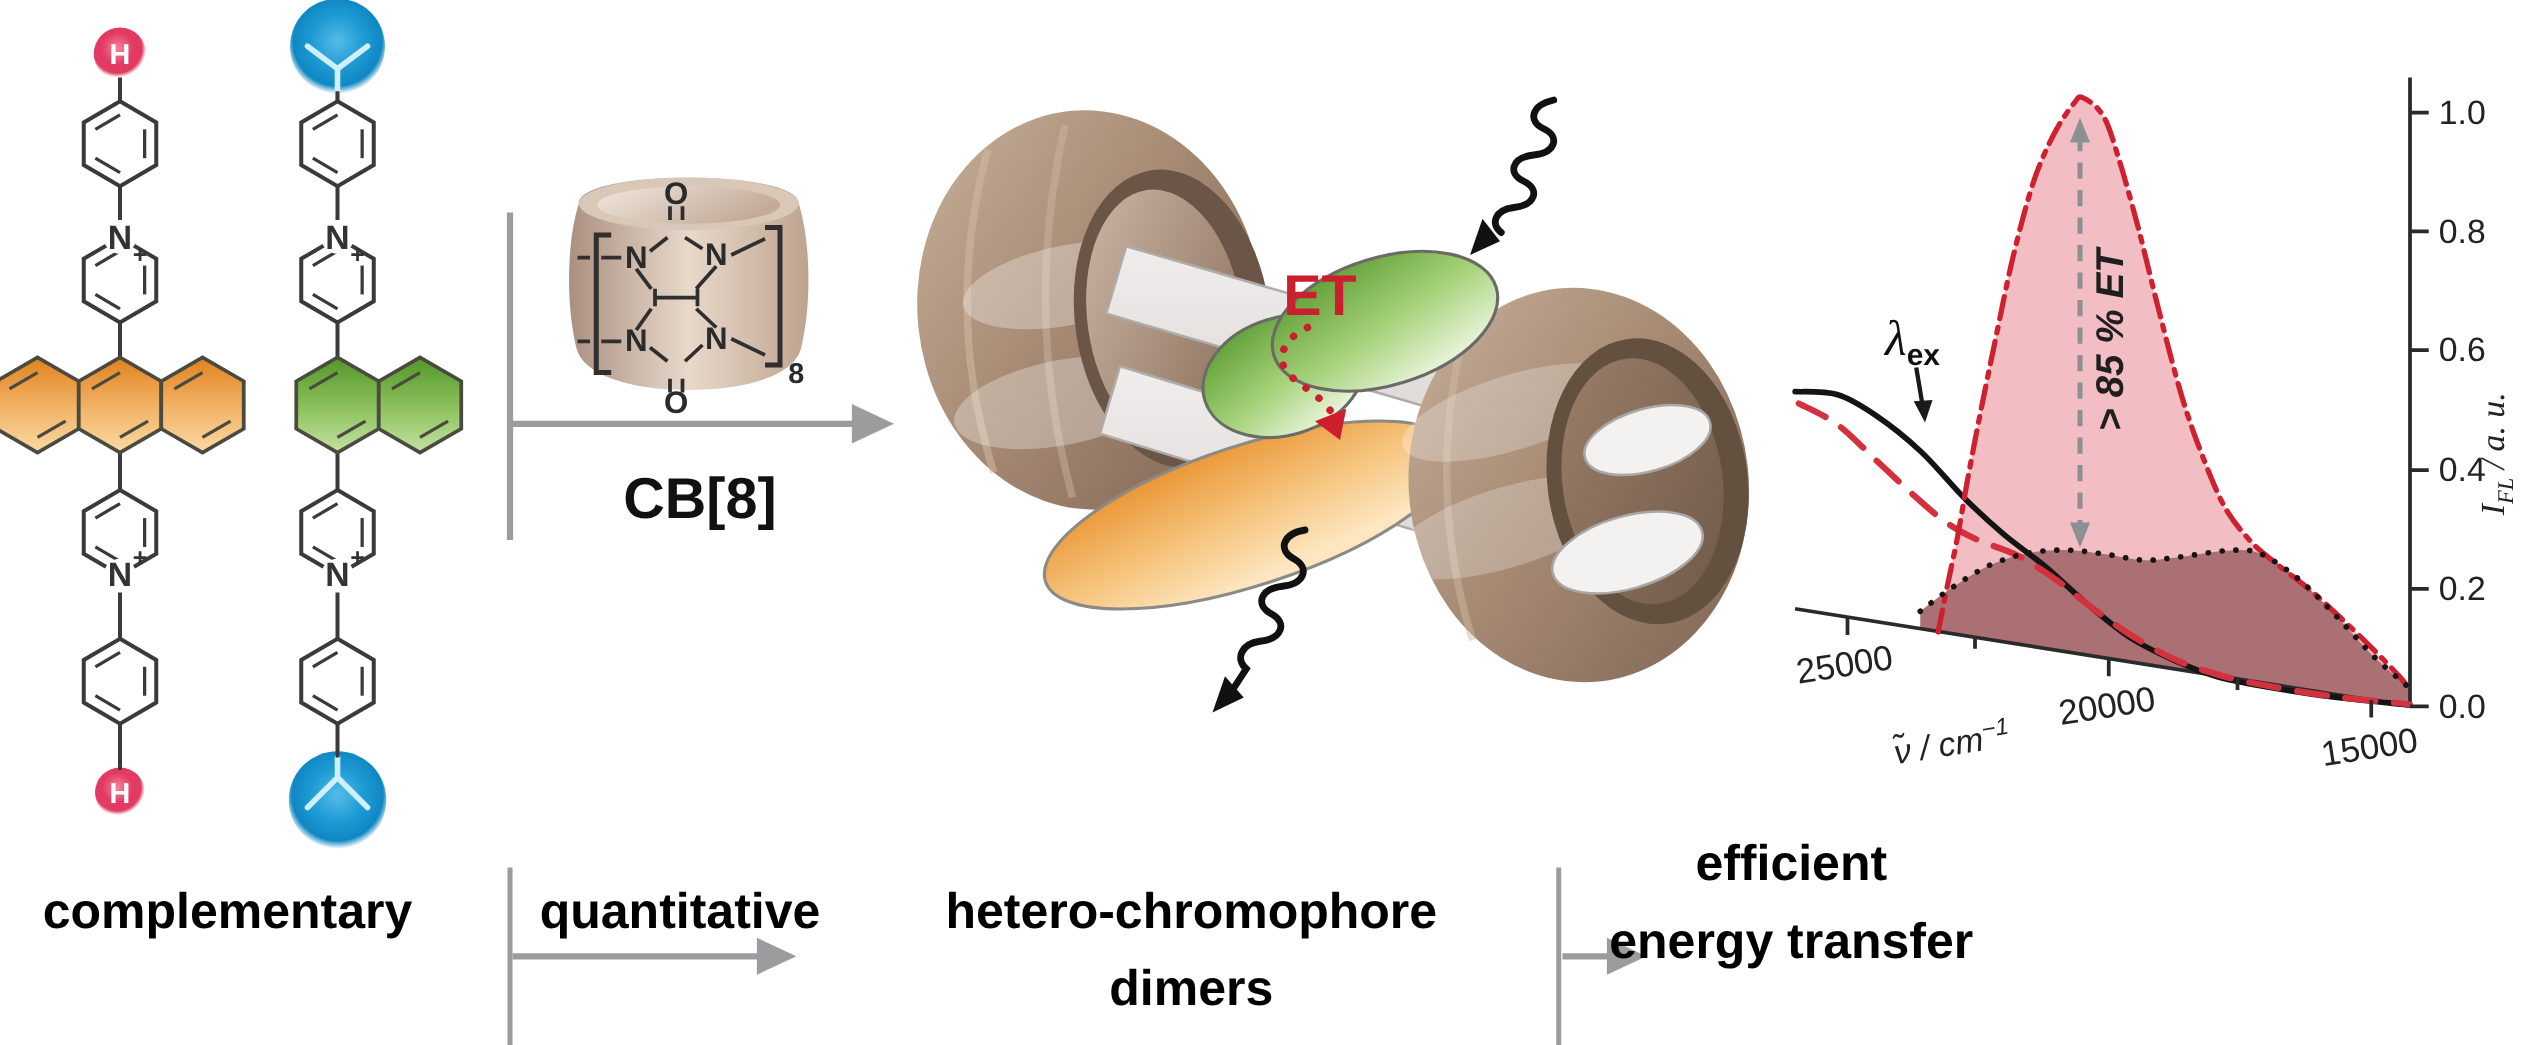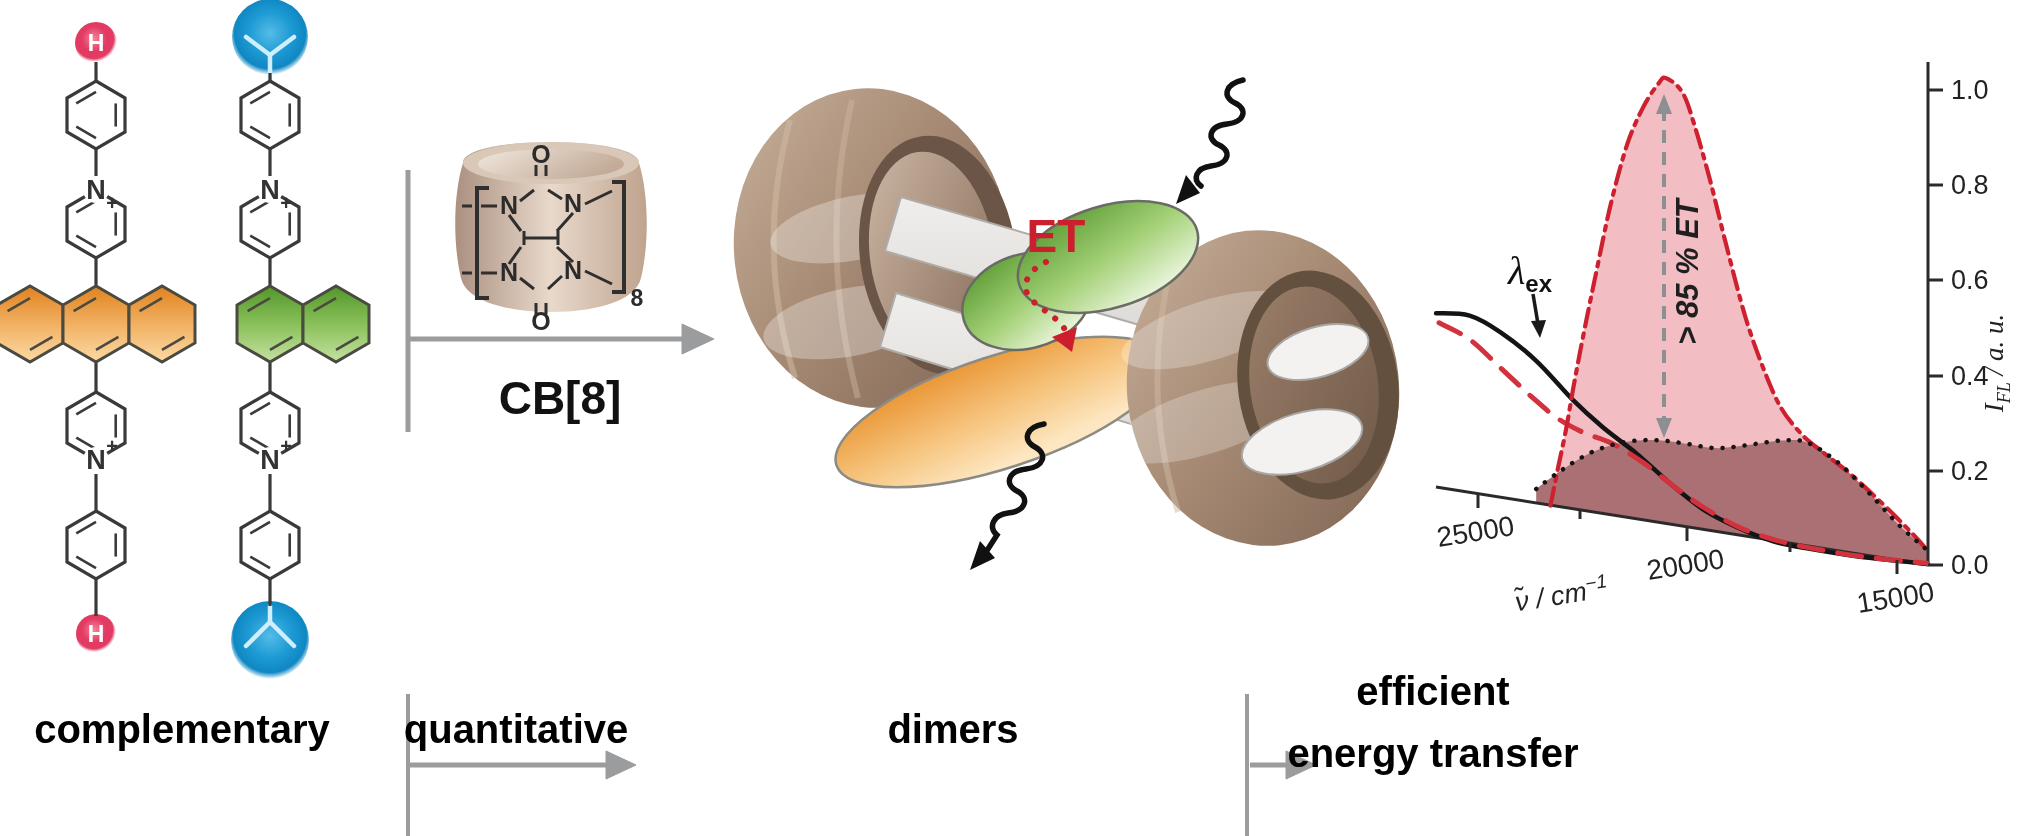--- a/index.html
+++ b/index.html
@@ -309,24 +309,25 @@
     <line x1="1664" y1="108" x2="1664" y2="424" stroke="#8d9093" stroke-width="4" stroke-dasharray="13 9"></line>
     <polygon points="1664,94 1656,114 1672,114" fill="#8d9093"></polygon>
     <polygon points="1664,438 1656,418 1672,418" fill="#8d9093"></polygon>
     <text x="1698" y="272" transform="rotate(-90 1698 272)" text-anchor="middle" font-size="31" font-weight="bold" font-style="italic" fill="#1f1f1f" font-family="Liberation Sans, sans-serif">&gt; 85 % ET</text>
   </g>
 </svg>
 
 <div class="cap" style="left:182px;top:698px;">
   <span style="display:block">complementary</span>
 </div>
-<div class="cap" style="left:516px;top:698px;">
+<div class="cap" style="left:544px;top:698px;">
   <span style="display:block">quantitative</span>
 </div>
 <div class="cap" style="left:953px;top:698px;">
+  <span style="display:block">hetero-chromophore</span>
   <span style="display:block">dimers</span>
 </div>
 <div class="cap" style="left:1433px;top:660px;">
   <span style="display:block">efficient</span>
   <span style="display:block">energy transfer</span>
 </div>
 
 </div>
 
 </body></html>

